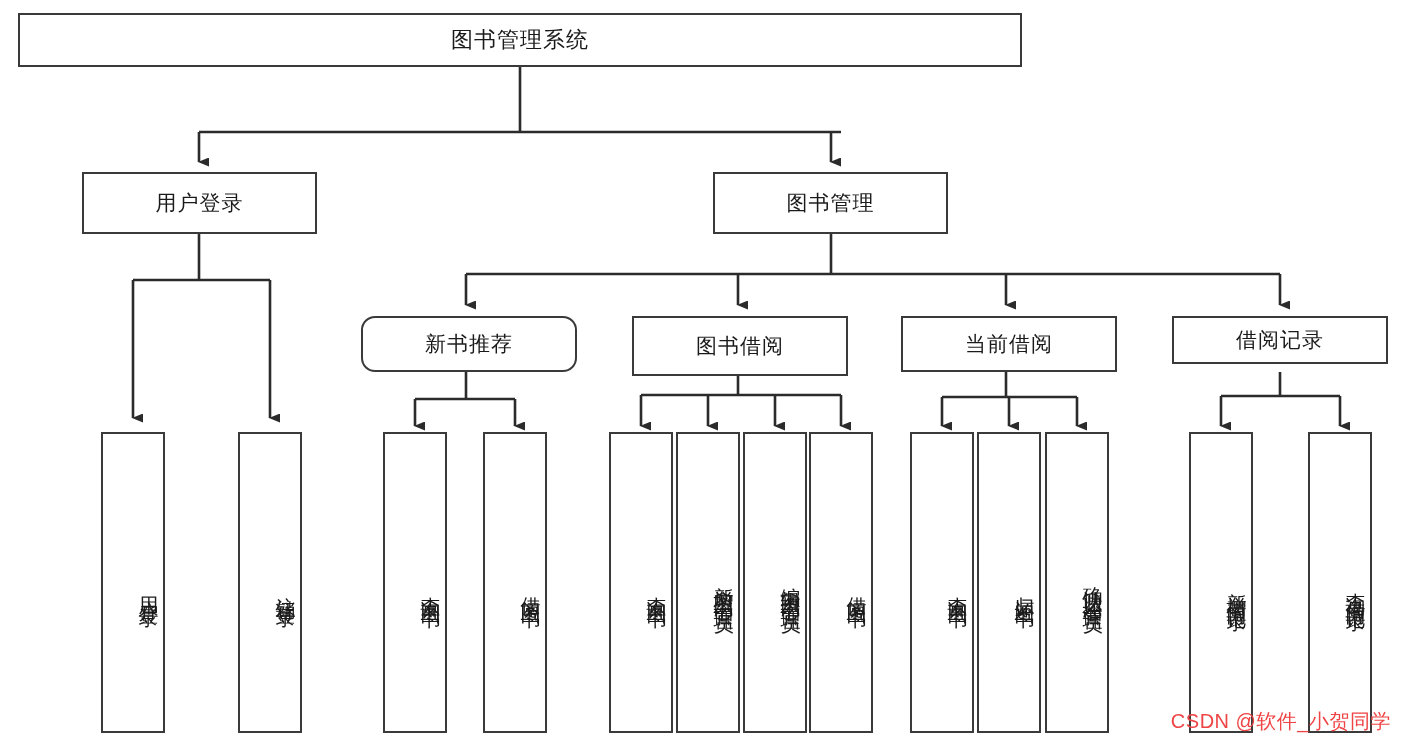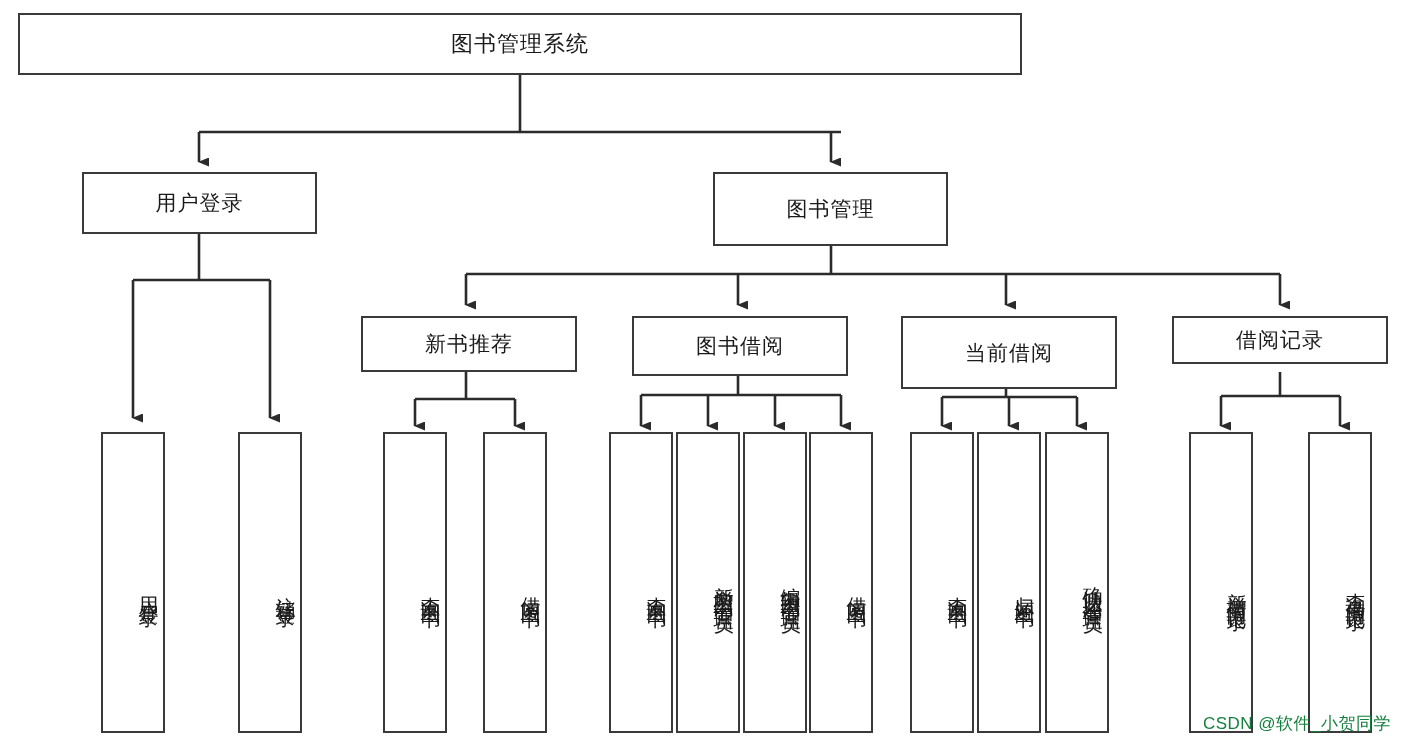--- a/index.html
+++ b/index.html
@@ -52,22 +52,22 @@
     align-items: flex-start;
     justify-content: center;
   }
   .node.vert .vlabel {
     writing-mode: vertical-rl;
     text-orientation: upright;
     display: block;
   }
   .watermark {
     position: absolute;
-    color: #15803d;
-    font-size: 17px;
+    color: #ef4444;
+    font-size: 20px;
     letter-spacing: 0.5px;
     white-space: nowrap;
     user-select: none;
   }
 </style>
 </head>
 <body>
 
 <div id="canvas">
 
@@ -114,41 +114,41 @@
       <path d="M1009,397 L1009,426" marker-end="url(#arrow)"></path>
       <path d="M1077,397 L1077,426" marker-end="url(#arrow)"></path>
 
       <path d="M1280,372 L1280,396"></path>
       <path d="M1221,396 L1340,396"></path>
       <path d="M1221,396 L1221,426" marker-end="url(#arrow)"></path>
       <path d="M1340,396 L1340,426" marker-end="url(#arrow)"></path>
     </g>
   </svg>
 
-  <div class="node horiz root" style="left:18px; top:13px; width:1004px; height:62px;">
+  <div class="node horiz root" style="left:18px; top:13px; width:1004px; height:54px;">
     <span>图书管理系统</span>
   </div>
 
   <div class="node horiz" style="left:82px; top:172px; width:235px; height:62px;">
     <span>用户登录</span>
   </div>
 
-  <div class="node horiz" style="left:713px; top:172px; width:235px; height:74px;">
+  <div class="node horiz" style="left:713px; top:172px; width:235px; height:62px;">
     <span>图书管理</span>
   </div>
 
-  <div class="node horiz" style="left:361px; top:316px; width:216px; height:56px;">
+  <div class="node horiz" style="left:361px; top:316px; width:216px; height:56px;border-radius:14px;">
     <span>新书推荐</span>
   </div>
 
   <div class="node horiz" style="left:632px; top:316px; width:216px; height:60px;">
     <span>图书借阅</span>
   </div>
 
-  <div class="node horiz" style="left:901px; top:316px; width:216px; height:73px;">
+  <div class="node horiz" style="left:901px; top:316px; width:216px; height:56px;">
     <span>当前借阅</span>
   </div>
 
   <div class="node horiz" style="left:1172px; top:316px; width:216px; height:48px;">
     <span>借阅记录</span>
   </div>
 
   <div class="node vert" style="left:101px; top:432px; width:64px; height:301px;">
     <span class="vlabel">用户登录</span>
   </div>

